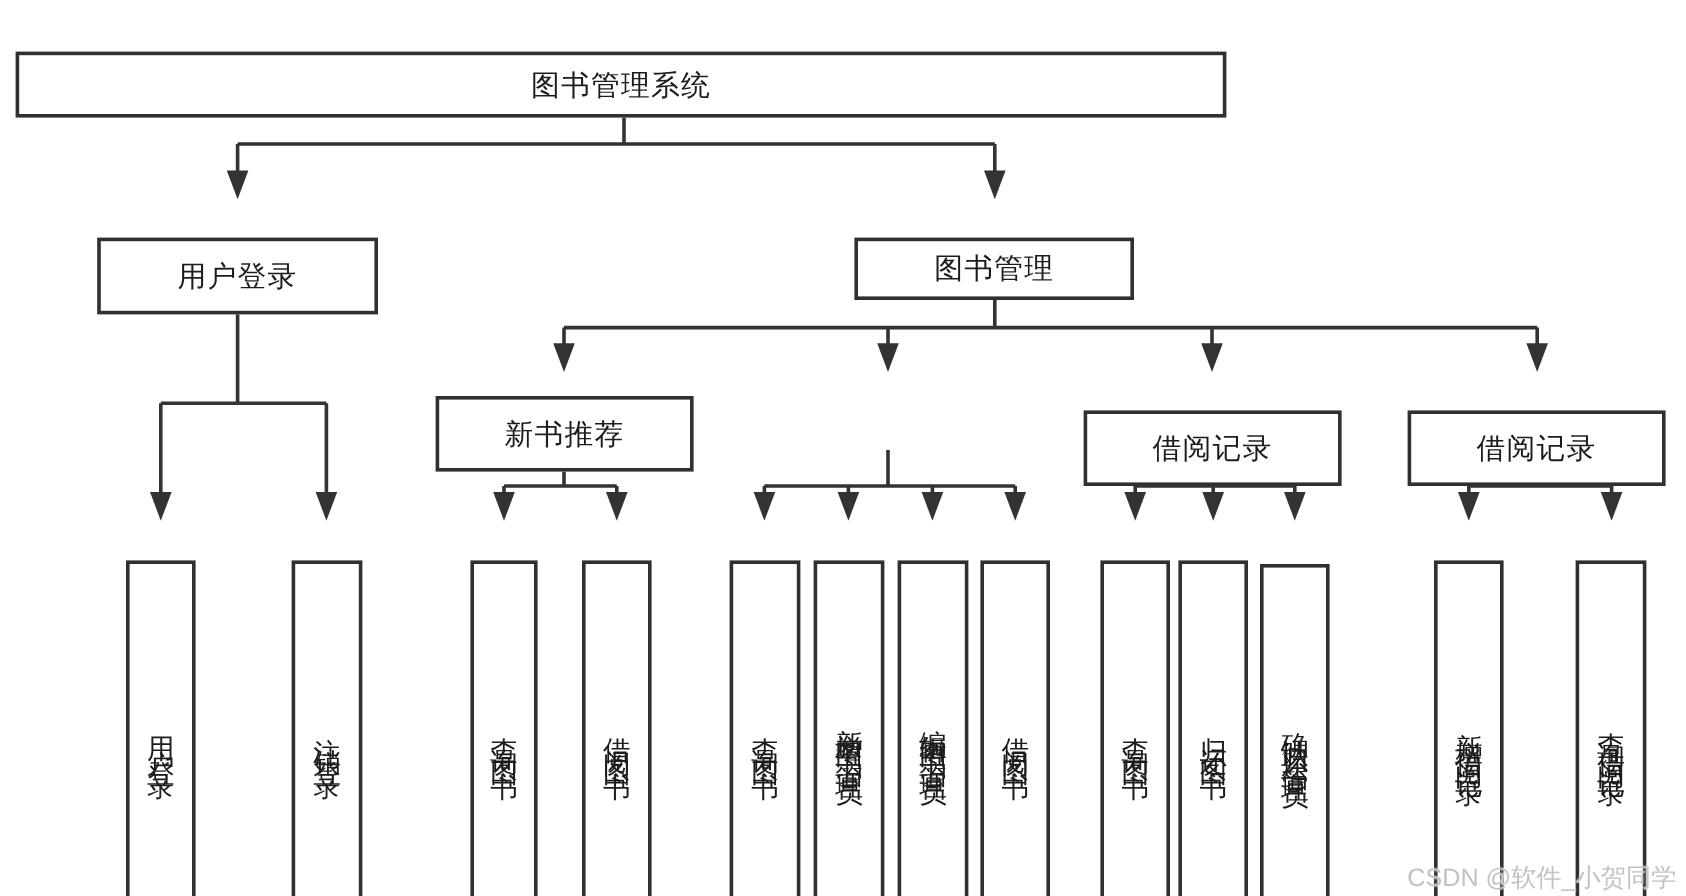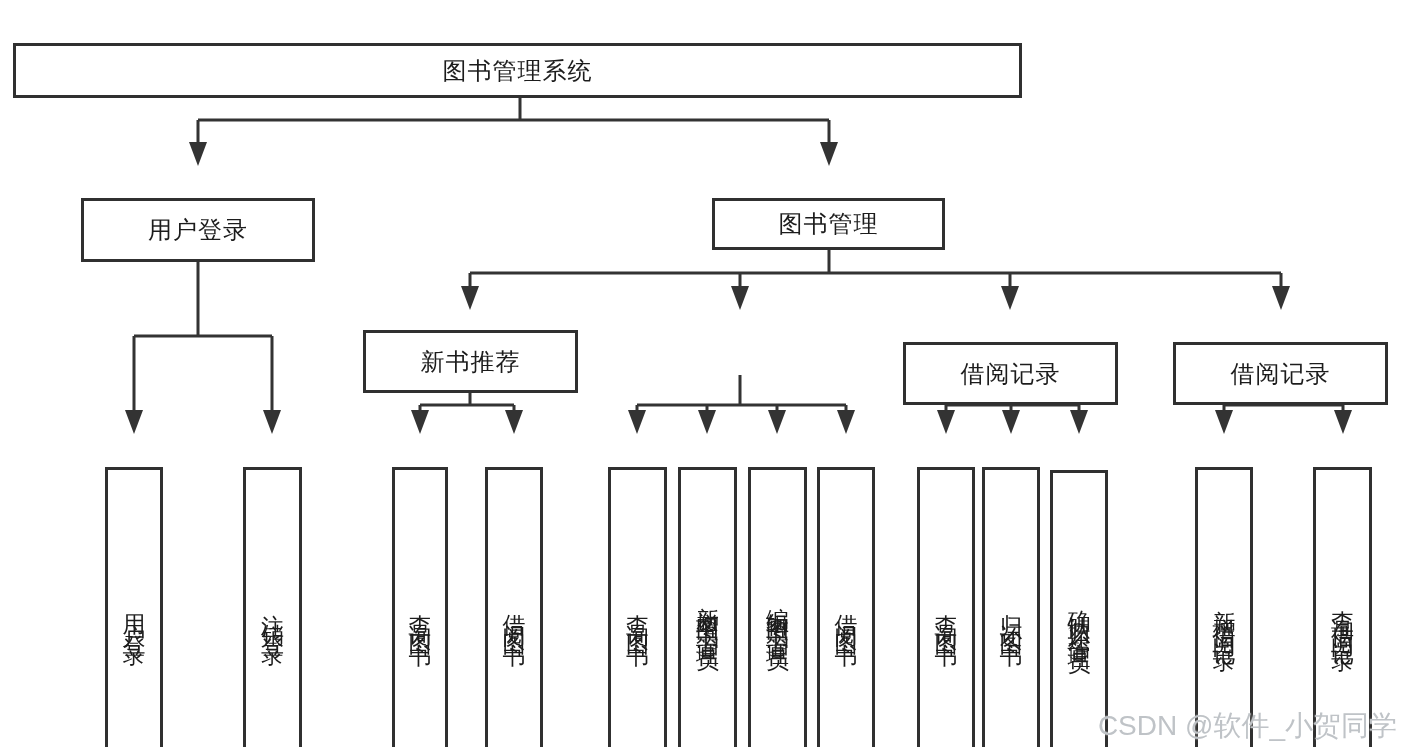--- a/index.html
+++ b/index.html
@@ -45,21 +45,21 @@
     line-height: 1;
     color: #1c1c1c;
   }
   .ls4 .vtext { letter-spacing: 10px; }
   .ls6 .vtext { letter-spacing: 8px; }
   .ls9 .vtext { letter-spacing: 6px; }
   #watermark {
     position: absolute;
     right: 8px;
     bottom: 2px;
-    font-size: 28px;
+    font-size: 21px;
     color: #bfc3c7;
     text-shadow: 0 0 2px #ffffff;
     white-space: nowrap;
   }
 </style>
 </head>
 <body>
 
 <div id="stage">
 

